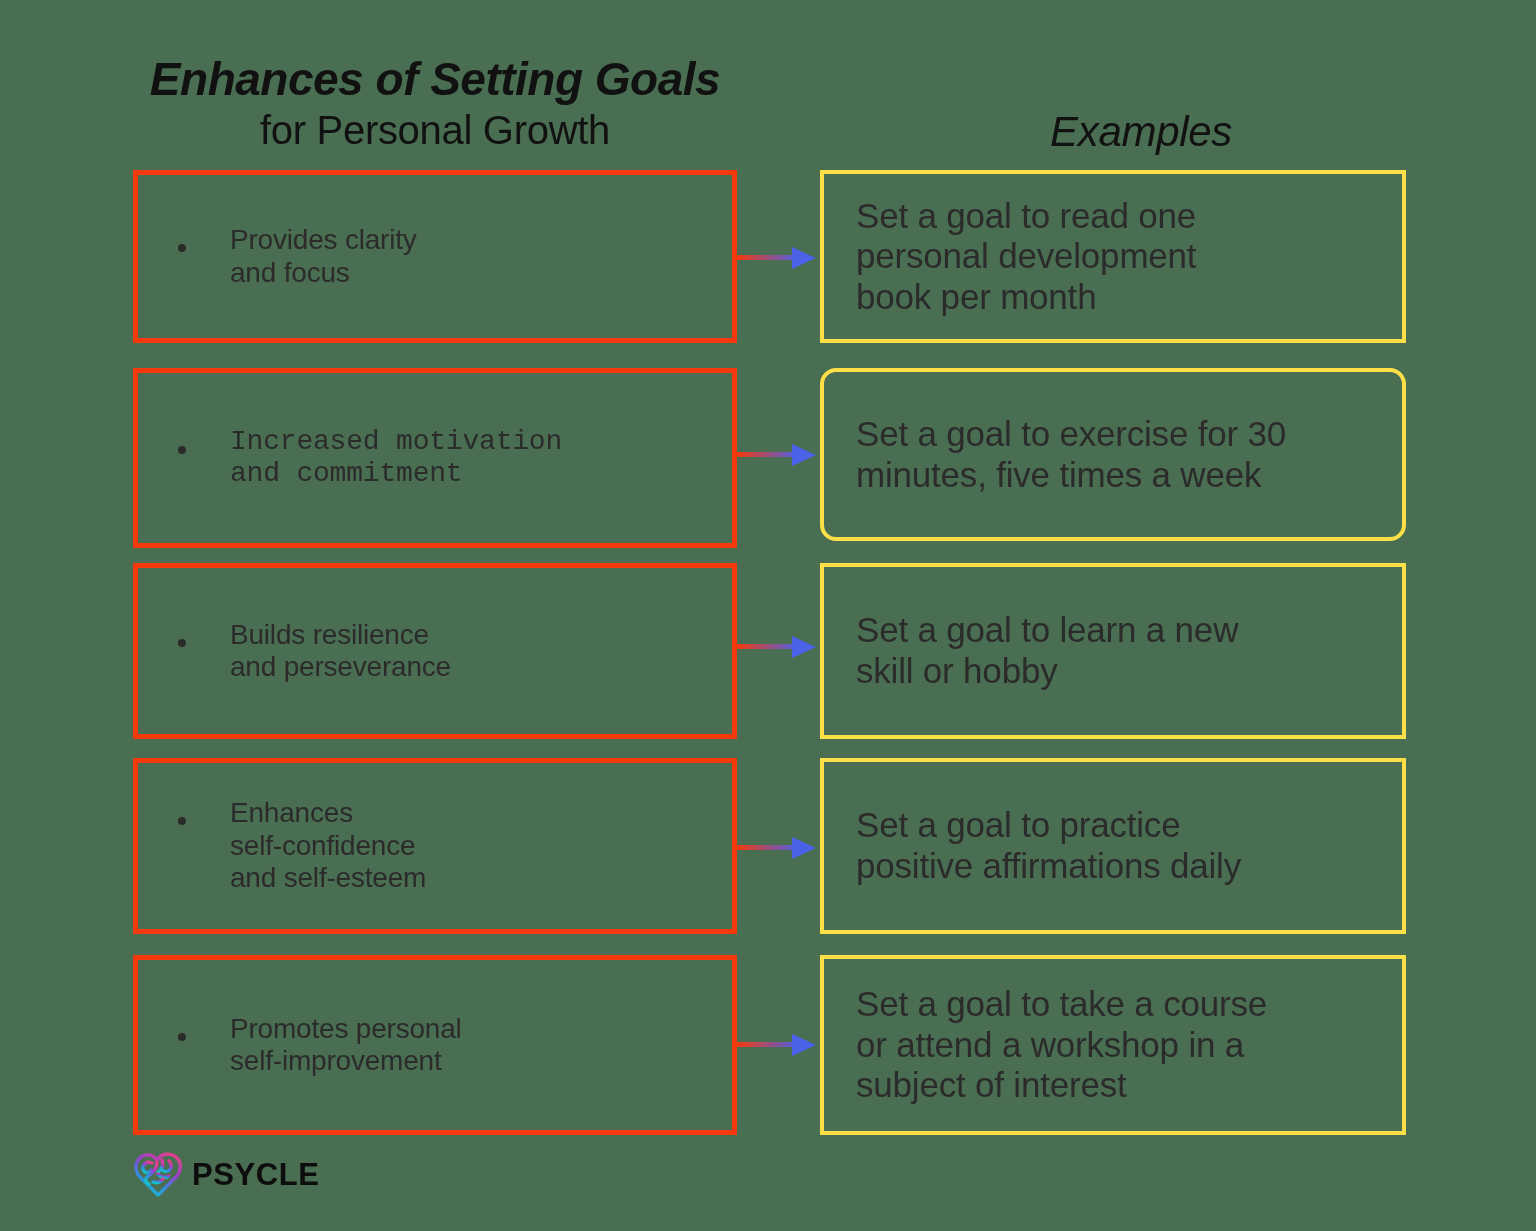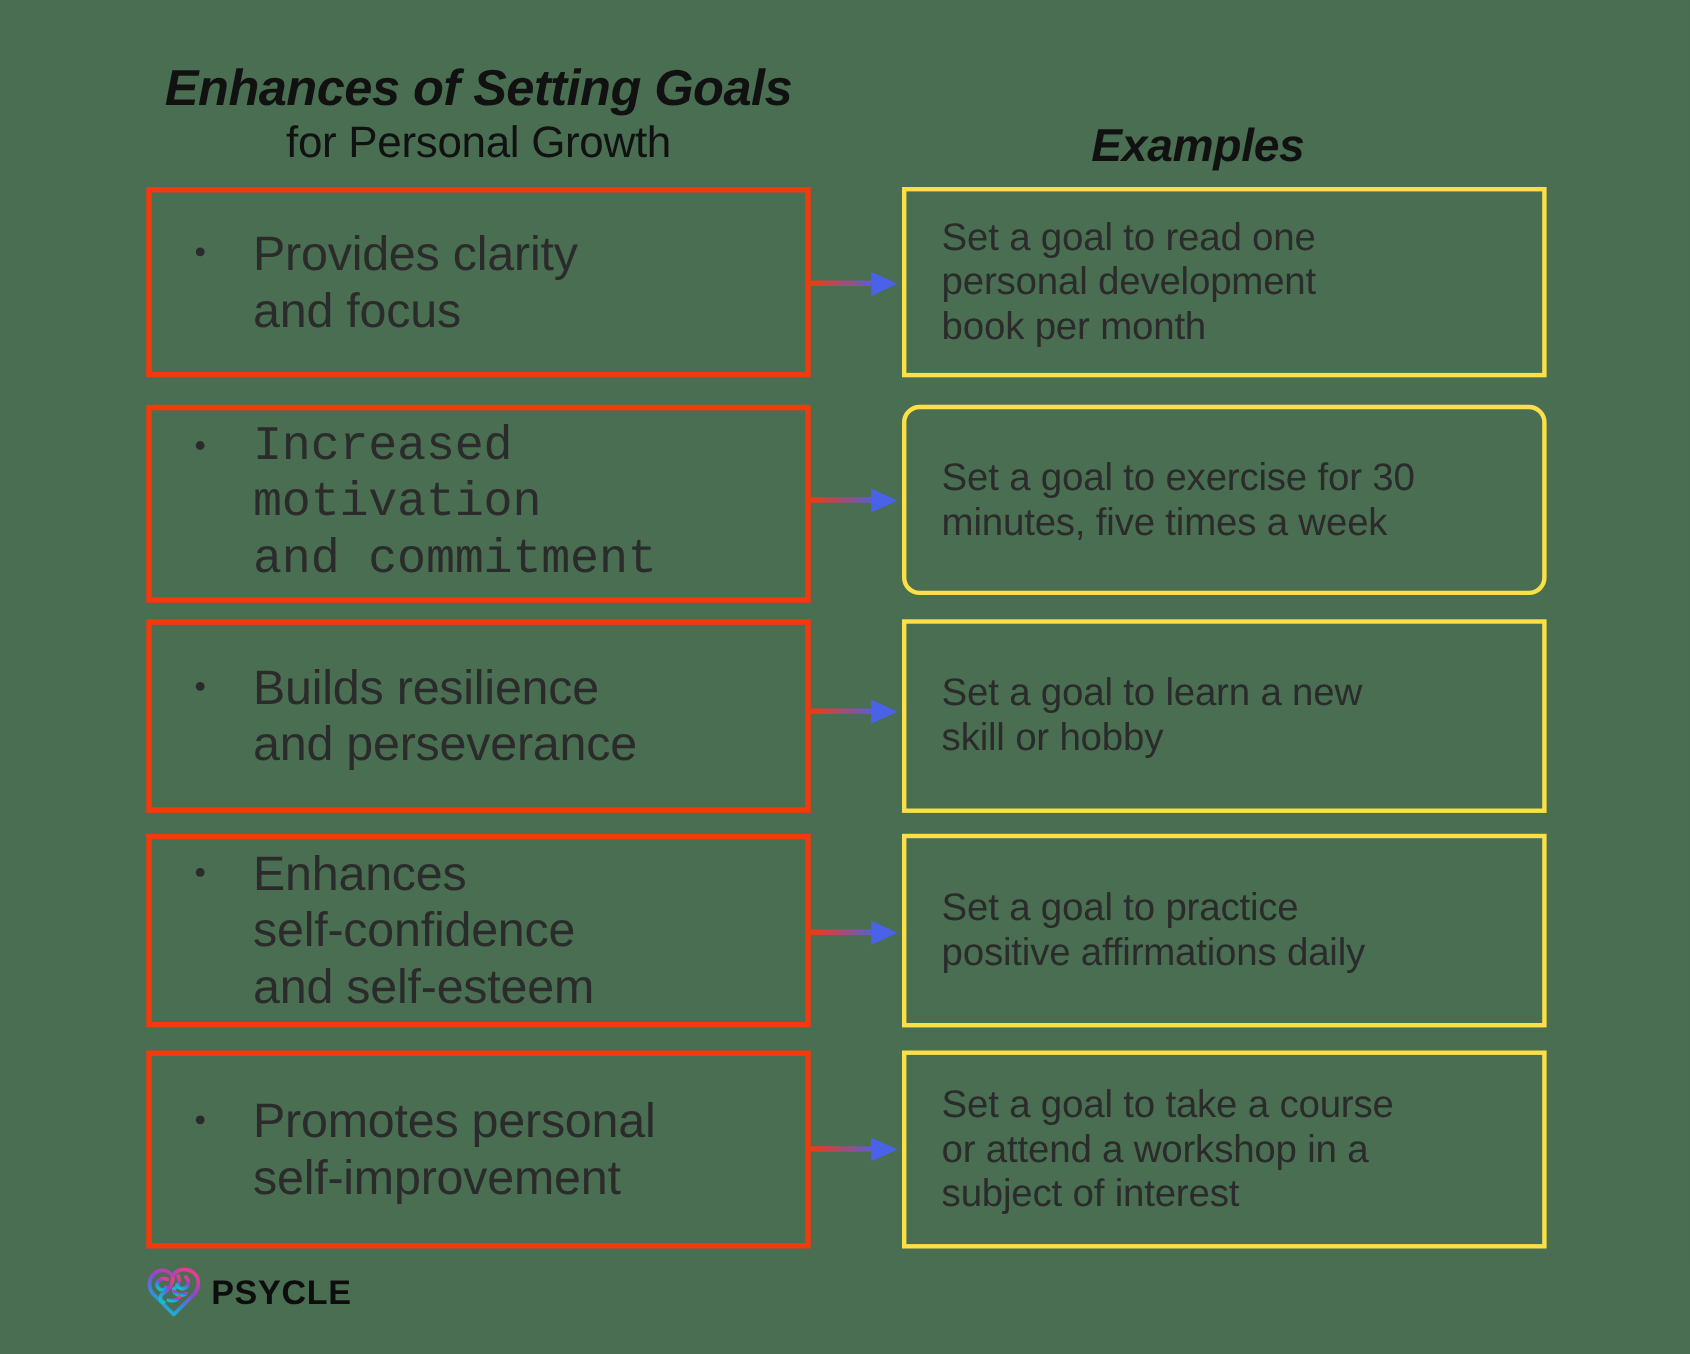--- a/index.html
+++ b/index.html
@@ -41,26 +41,26 @@
   .title-sub {
     font-size: 40px;
     font-weight: normal;
     font-style: normal;
     letter-spacing: -0.3px;
     display: block;
     margin-top: 8px;
   }
   .examples-header {
     position: absolute;
-    left: 796px;
+    left: 848px;
     top: 108px;
     width: 586px;
     text-align: center;
     font-size: 42px;
-    font-weight: bold;
+    font-weight: normal;
     font-style: italic;
     color: #111111;
     letter-spacing: -0.3px;
   }
 
   .benefit-box {
     position: absolute;
     left: 133px;
     width: 604px;
     box-sizing: border-box;
@@ -96,21 +96,21 @@
   }
   .bullet::before {
     content: "";
     display: block;
     width: 8px;
     height: 8px;
     border-radius: 50%;
     background: #2b2b2b;
   }
   .benefit-text {
-    font-size: 44px;
+    font-size: 28px;
     line-height: 1.16;
     color: #2b2b2b;
     letter-spacing: -0.2px;
   }
   .example-text {
     font-size: 35px;
     line-height: 1.16;
     color: #2b2b2b;
     letter-spacing: -0.2px;
     padding-left: 32px;

